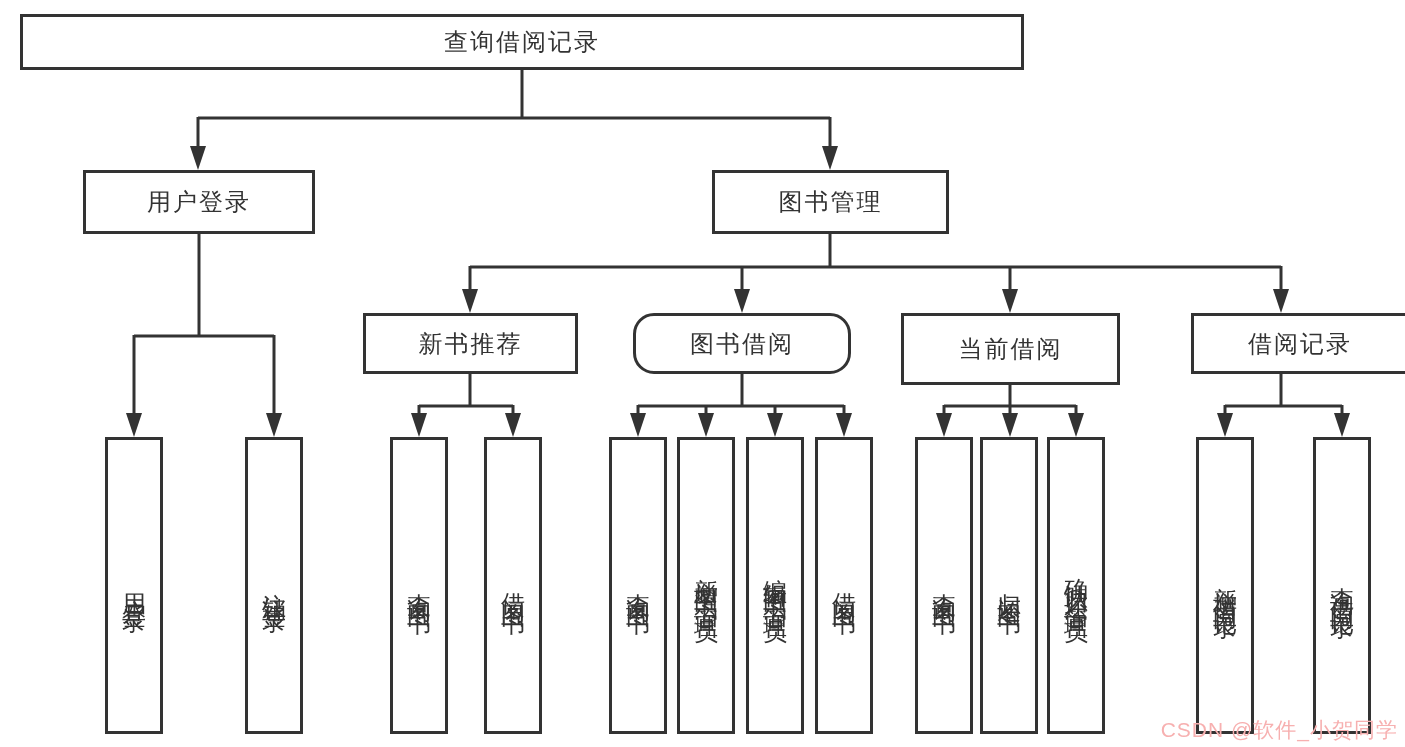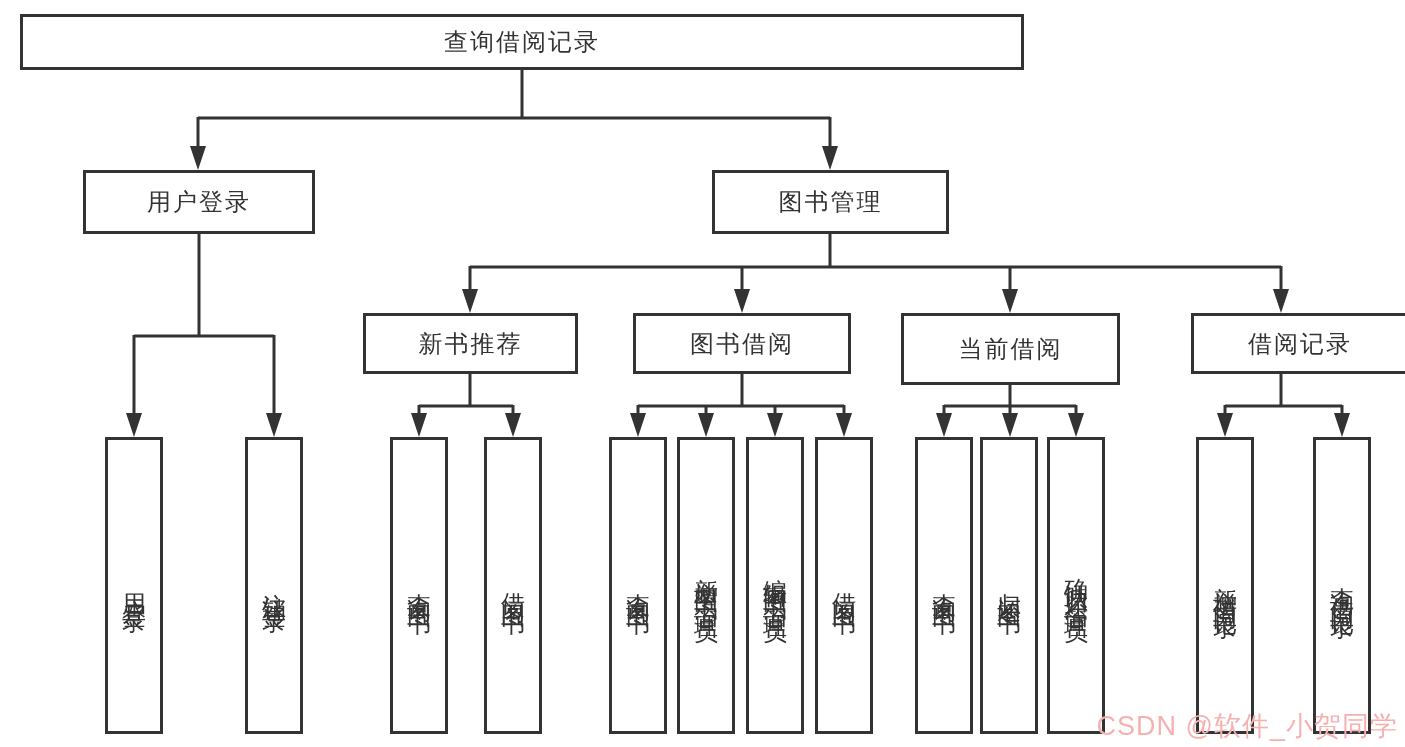--- a/index.html
+++ b/index.html
@@ -40,21 +40,21 @@
     writing-mode: vertical-rl;
     text-orientation: mixed;
     font-size: 24px;
     letter-spacing: 6px;
     line-height: 1;
   }
   .watermark {
     position: absolute;
     right: 7px;
     bottom: 3px;
-    font-size: 27px;
+    font-size: 21px;
     color: #f7b0b0;
     letter-spacing: 1px;
     white-space: nowrap;
   }
 </style>
 </head>
 <body>
 
 <div class="canvas">
 
@@ -123,21 +123,21 @@
       <path d="M1334 413 L1350 413 L1342 437 Z"></path>
     </g>
   </svg>
 
   <div class="box hbox" style="left:20px; top:14px; width:1004px; height:56px;">查询借阅记录</div>
 
   <div class="box hbox" style="left:83px; top:170px; width:232px; height:64px;">用户登录</div>
   <div class="box hbox" style="left:363px; top:313px; width:215px; height:61px;">新书推荐</div>
 
   <div class="box hbox" style="left:712px; top:170px; width:237px; height:64px;">图书管理</div>
-  <div class="box hbox" style="left:633px; top:313px; width:218px; height:61px;">图书借阅</div>
+  <div class="box hbox" style="left:633px; top:313px; width:218px; height:61px;border-radius:21px;">图书借阅</div>
   <div class="box hbox" style="left:901px; top:313px; width:219px; height:72px;">当前借阅</div>
   <div class="box hbox" style="left:1172px; top:313px; width:218px; height:61px;margin-left:19px;">借阅记录</div>
 
   <div class="box vbox" style="left:105px;">用户登录</div>
   <div class="box vbox" style="left:245px;">注销登录</div>
   <div class="box vbox" style="left:390px;">查询图书</div>
   <div class="box vbox" style="left:484px;">借阅图书</div>
   <div class="box vbox" style="left:609px;">查询图书</div>
   <div class="box vbox" style="left:677px;">新增图书（管理员）</div>
   <div class="box vbox" style="left:746px;">编辑图书（管理员）</div>

